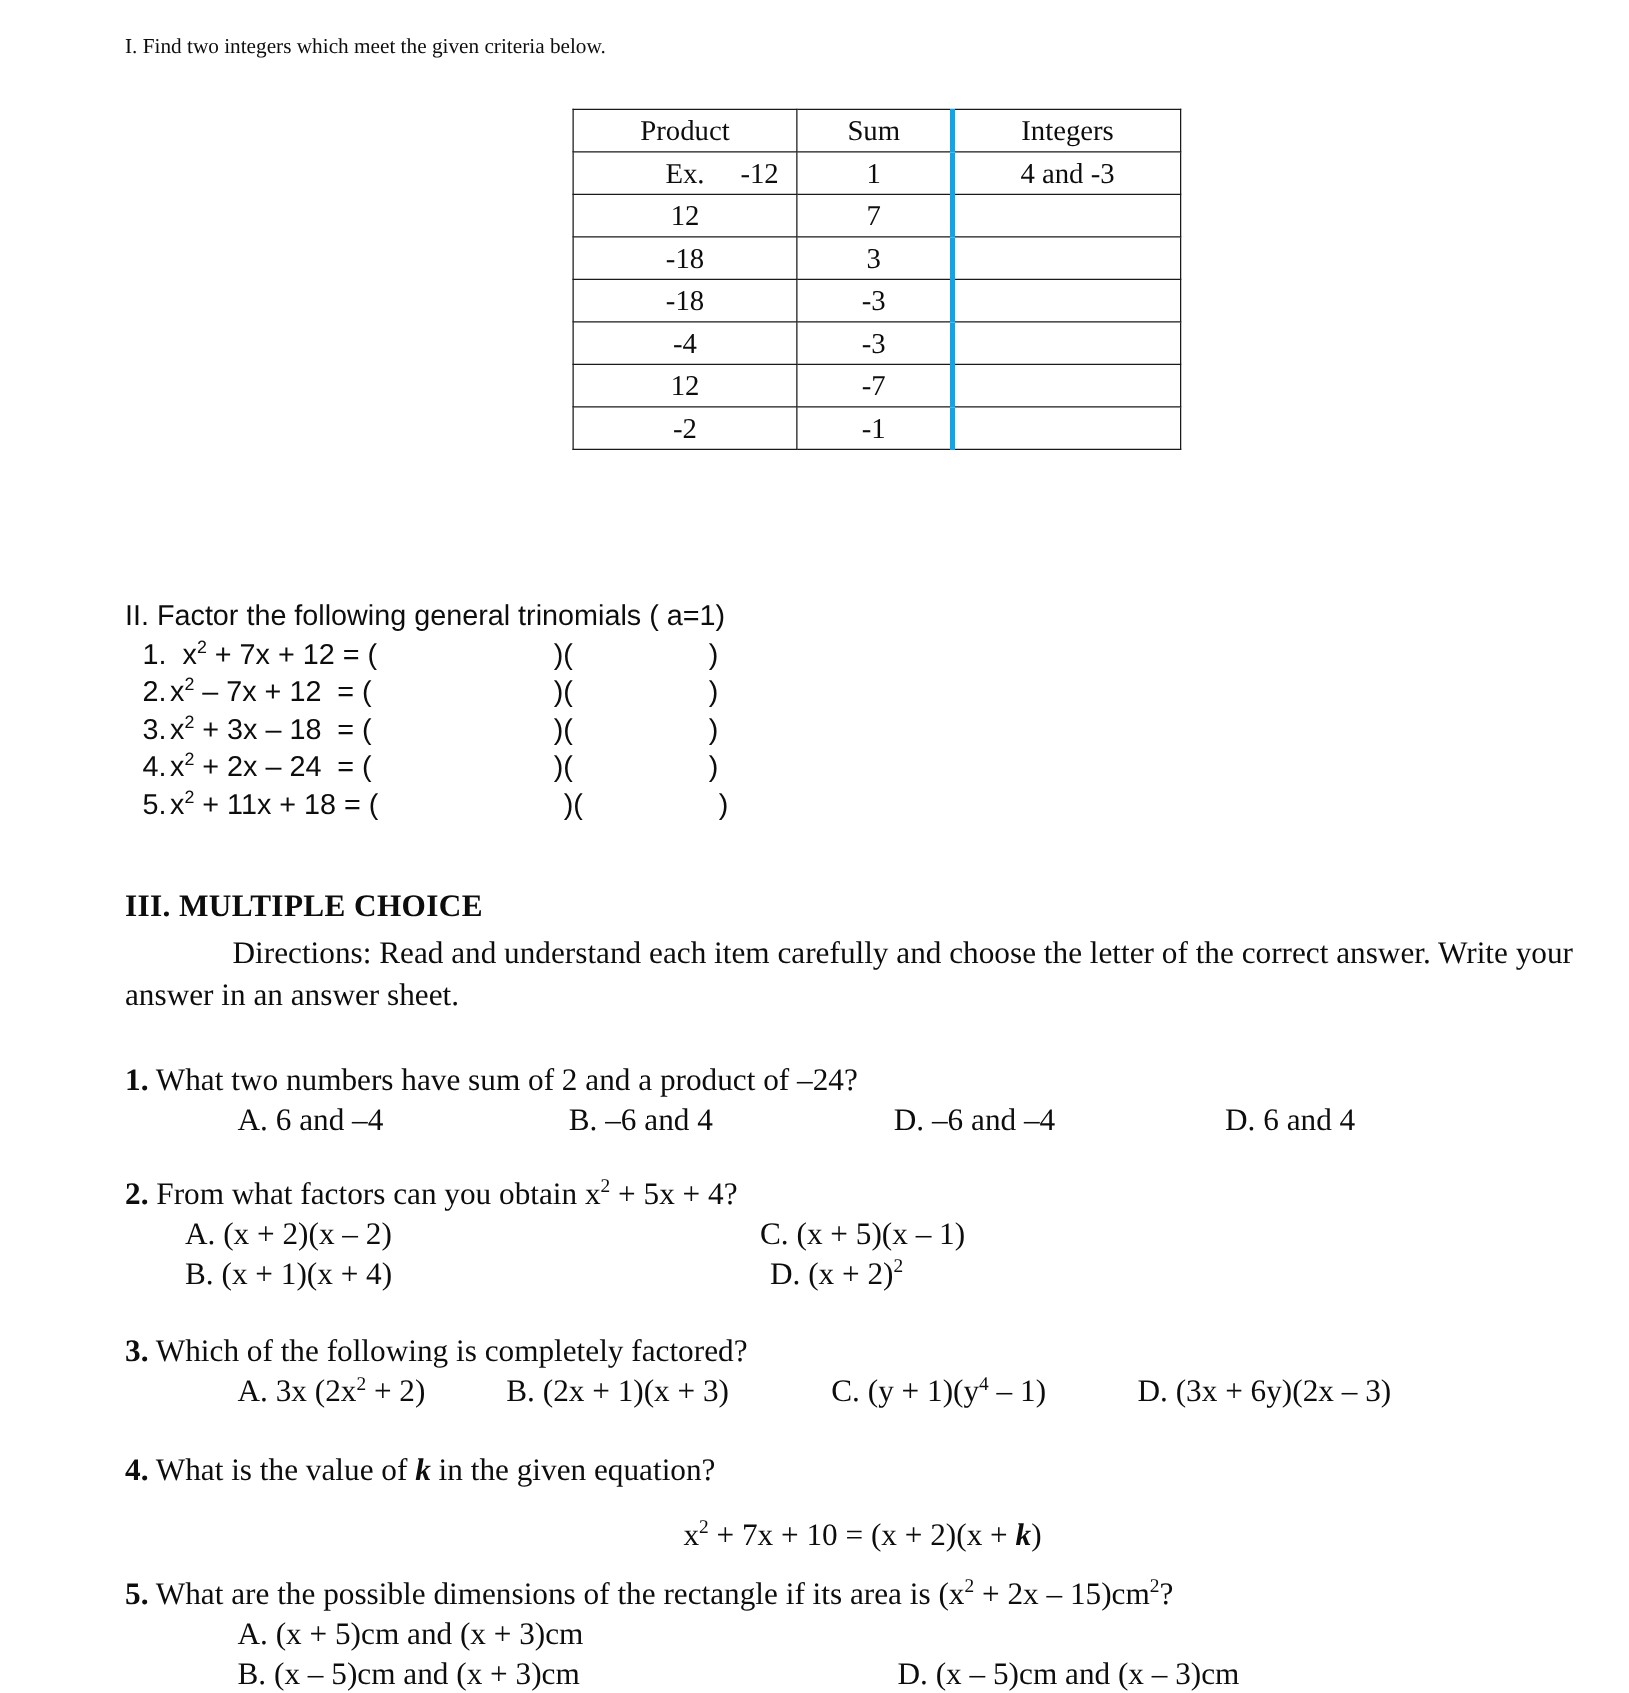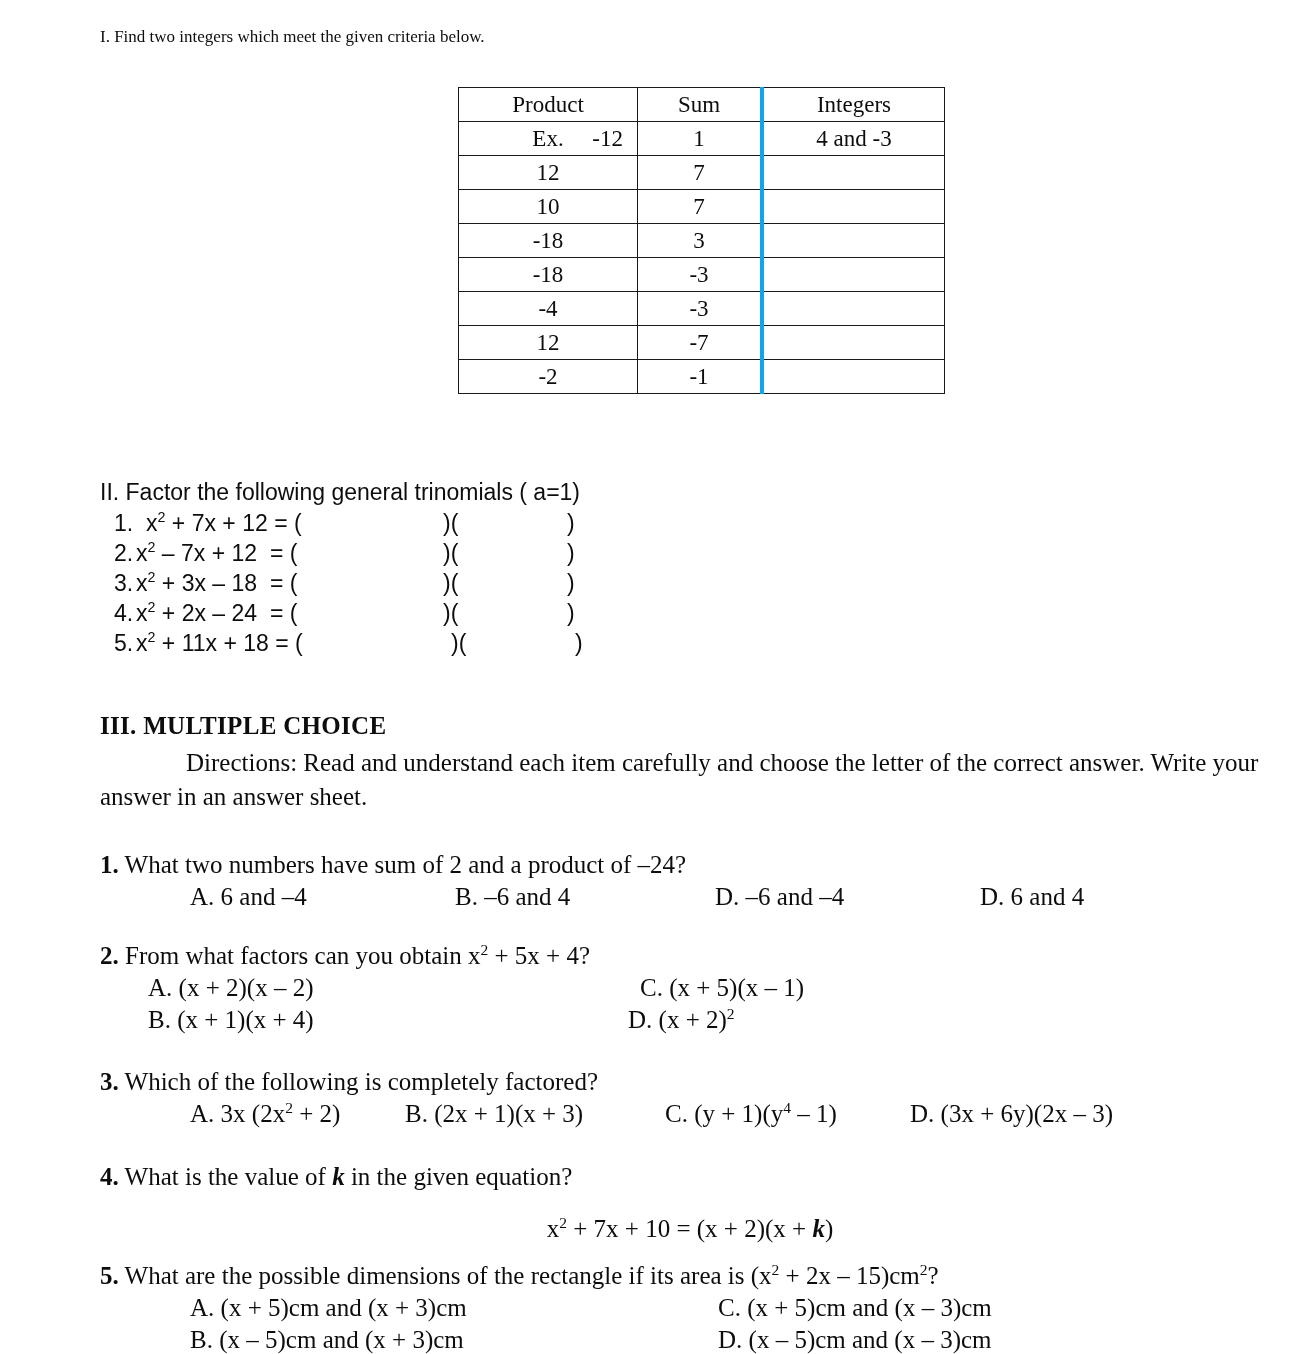--- a/index.html
+++ b/index.html
@@ -146,25 +146,20 @@
         </td>
         <td class="col-sum">1</td>
         <td class="col-int">4 and -3</td>
       </tr>
       <tr>
         <td class="col-product">12</td>
         <td class="col-sum">7</td>
         <td class="col-int"></td>
       </tr>
       <tr>
-        <td class="col-product">10</td>
-        <td class="col-sum">7</td>
-        <td class="col-int"></td>
-      </tr>
-      <tr>
         <td class="col-product">-18</td>
         <td class="col-sum">3</td>
         <td class="col-int"></td>
       </tr>
       <tr>
         <td class="col-product">-18</td>
         <td class="col-sum">-3</td>
         <td class="col-int"></td>
       </tr>
       <tr>
@@ -251,31 +246,31 @@
   <div class="q" style="top:940px">
     <div class="q-stem">
       <span class="qnum">2.</span>
       <span>From what factors can you obtain x<sup>2</sup> + 5x + 4?</span>
     </div>
     <div class="opt-row">
       <span class="opt" style="left:48px">
         <span>A.</span>
         <span>(x + 2)(x – 2)</span>
       </span>
-      <span class="opt" style="left:540px">
+      <span class="opt" style="left:508px">
         <span>C.</span>
         <span>(x + 5)(x – 1)</span>
       </span>
     </div>
     <div class="opt-row">
       <span class="opt" style="left:48px">
         <span>B.</span>
         <span>(x + 1)(x + 4)</span>
       </span>
-      <span class="opt" style="left:528px">
+      <span class="opt" style="left:516px">
         <span>D.</span>
         <span>(x + 2)<sup>2</sup></span>
       </span>
     </div>
   </div>
 
   <div class="q" style="top:1066px">
     <div class="q-stem">
       <span class="qnum">3.</span>
       <span>Which of the following is completely factored?</span>
@@ -311,24 +306,20 @@
   <div class="q" style="top:1260px">
     <div class="q-stem">
       <span class="qnum">5.</span>
       <span>What are the possible dimensions of the rectangle if its area is (x<sup>2</sup> + 2x – 15)cm<sup>2</sup>?</span>
     </div>
     <div class="opt-row">
       <span class="opt" style="left:90px">
         <span>A.</span>
         <span>(x + 5)cm and (x + 3)cm</span>
       </span>
-      <span class="opt" style="left:618px">
-        <span>C.</span>
-        <span>(x + 5)cm and (x – 3)cm</span>
-      </span>
     </div>
     <div class="opt-row">
       <span class="opt" style="left:90px">
         <span>B.</span>
         <span>(x – 5)cm and (x + 3)cm</span>
       </span>
       <span class="opt" style="left:618px">
         <span>D.</span>
         <span>(x – 5)cm and (x – 3)cm</span>
       </span>

